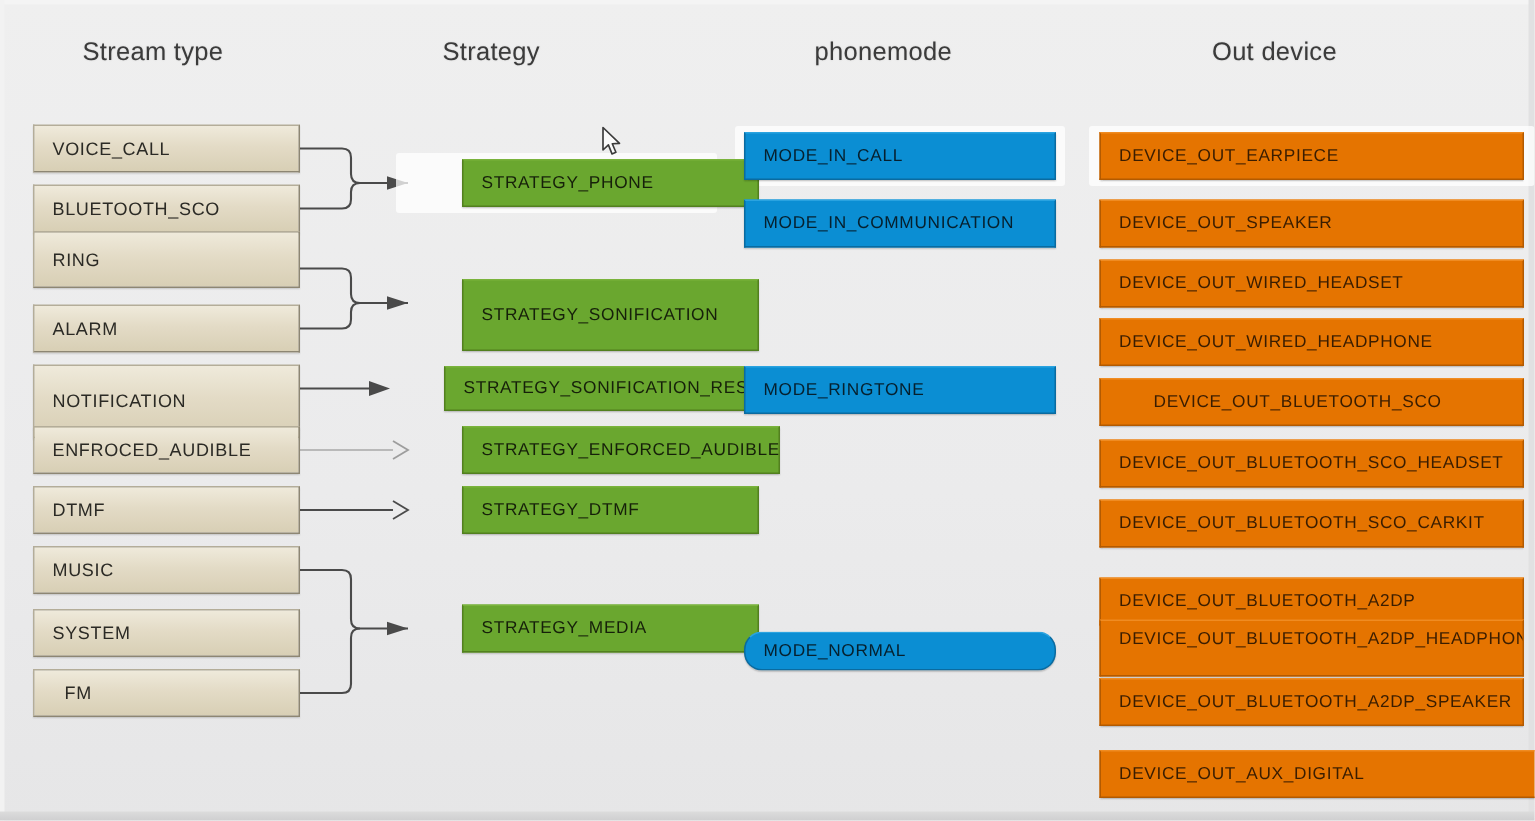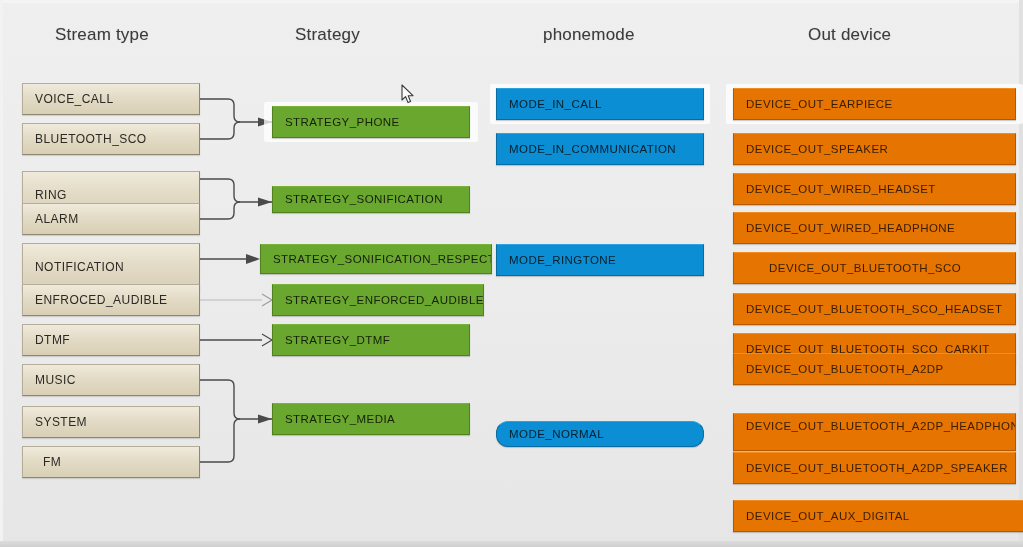--- a/index.html
+++ b/index.html
@@ -52,20 +52,21 @@
     color:#2b2a25;
     font-size:12px;
   }
   
   .n-strategy{
     background:#6aa72f;
     border:1.5px solid #52801f;
     border-top-color:#7ab33c;
     box-shadow:0 1px 1px rgba(0,0,0,.18);
     color:#16200a;
+    margin-left:36px;
   }
   
   .n-mode{
     background:#0b8ed3;
     border:1.5px solid #0a6ba0;
     border-top-color:#2aa3e0;
     box-shadow:0 1px 1px rgba(0,0,0,.18);
     color:#06202e;
   }
   
@@ -145,21 +146,21 @@
   <div class="halo" id="halo-mode" style="left: 490px; top: 84px; width: 220px; height: 40px;"></div>
   <div class="halo" id="halo-device" style="left: 726px; top: 84px; width: 297px; height: 40px;"></div>
 
   <div id="stream-nodes">
       <div class="node n-stream" style="left: 22px; top: 83px; width: 178px; height: 32px;">
         <span>VOICE_CALL</span>
       </div>
       <div class="node n-stream" style="left: 22px; top: 123px; width: 178px; height: 32px;">
         <span>BLUETOOTH_SCO</span>
       </div>
-      <div class="node n-stream" style="left: 22px; top: 171px; width: 178px; height: 48px;">
+      <div class="node n-stream" style="left: 22px; top: 154px; width: 178px; height: 38px;">
         <span>RING</span>
       </div>
       <div class="node n-stream" style="left: 22px; top: 203px; width: 178px; height: 32px;">
         <span>ALARM</span>
       </div>
       <div class="node n-stream" style="left: 22px; top: 243px; width: 178px; height: 49px;">
         <span>NOTIFICATION</span>
       </div>
       <div class="node n-stream" style="left: 22px; top: 284px; width: 178px; height: 32px;">
         <span>ENFROCED_AUDIBLE</span>
@@ -174,21 +175,21 @@
         <span>SYSTEM</span>
       </div>
       <div class="node n-stream" style="left: 22px; top: 446px; width: 178px; height: 32px; padding-left: 20px;">
         <span>FM</span>
       </div>
     </div>
   <div id="strategy-nodes">
       <div class="node n-strategy" style="left: 272px; top: 106px; width: 198px; height: 32px;">
         <span>STRATEGY_PHONE</span>
       </div>
-      <div class="node n-strategy" style="left: 272px; top: 186px; width: 198px; height: 27px;">
+      <div class="node n-strategy" style="left: 272px; top: 186px; width: 198px; height: 48px;">
         <span>STRATEGY_SONIFICATION</span>
       </div>
       <div class="node n-strategy" style="left: 260px; top: 244px; width: 232px; height: 30px;">
         <span>STRATEGY_SONIFICATION_RESPECTFUL</span>
       </div>
       <div class="node n-strategy" style="left: 272px; top: 284px; width: 212px; height: 32px;">
         <span>STRATEGY_ENFORCED_AUDIBLE</span>
       </div>
       <div class="node n-strategy" style="left: 272px; top: 324px; width: 198px; height: 32px;">
         <span>STRATEGY_DTMF</span>
@@ -226,21 +227,21 @@
       </div>
       <div class="node n-device" style="left: 733px; top: 252px; width: 283px; height: 32px; padding-left: 35px;">
         <span>DEVICE_OUT_BLUETOOTH_SCO</span>
       </div>
       <div class="node n-device" style="left: 733px; top: 293px; width: 283px; height: 32px;">
         <span>DEVICE_OUT_BLUETOOTH_SCO_HEADSET</span>
       </div>
       <div class="node n-device" style="left: 733px; top: 333px; width: 283px; height: 32px;">
         <span>DEVICE_OUT_BLUETOOTH_SCO_CARKIT</span>
       </div>
-      <div class="node n-device" style="left: 733px; top: 353px; width: 283px; height: 32px;">
+      <div class="node n-device" style="left: 733px; top: 385px; width: 283px; height: 32px;">
         <span>DEVICE_OUT_BLUETOOTH_A2DP</span>
       </div>
       <div class="node n-device two-line" style="left: 733px; top: 413px; width: 283px; height: 38px;">
         <span>DEVICE_OUT_BLUETOOTH_A2DP_HEADPHONES</span>
       </div>
       <div class="node n-device" style="left: 733px; top: 452px; width: 283px; height: 32px;">
         <span>DEVICE_OUT_BLUETOOTH_A2DP_SPEAKER</span>
       </div>
       <div class="node n-device" style="left: 733px; top: 500px; width: 311px; height: 32px;">
         <span>DEVICE_OUT_AUX_DIGITAL</span>

